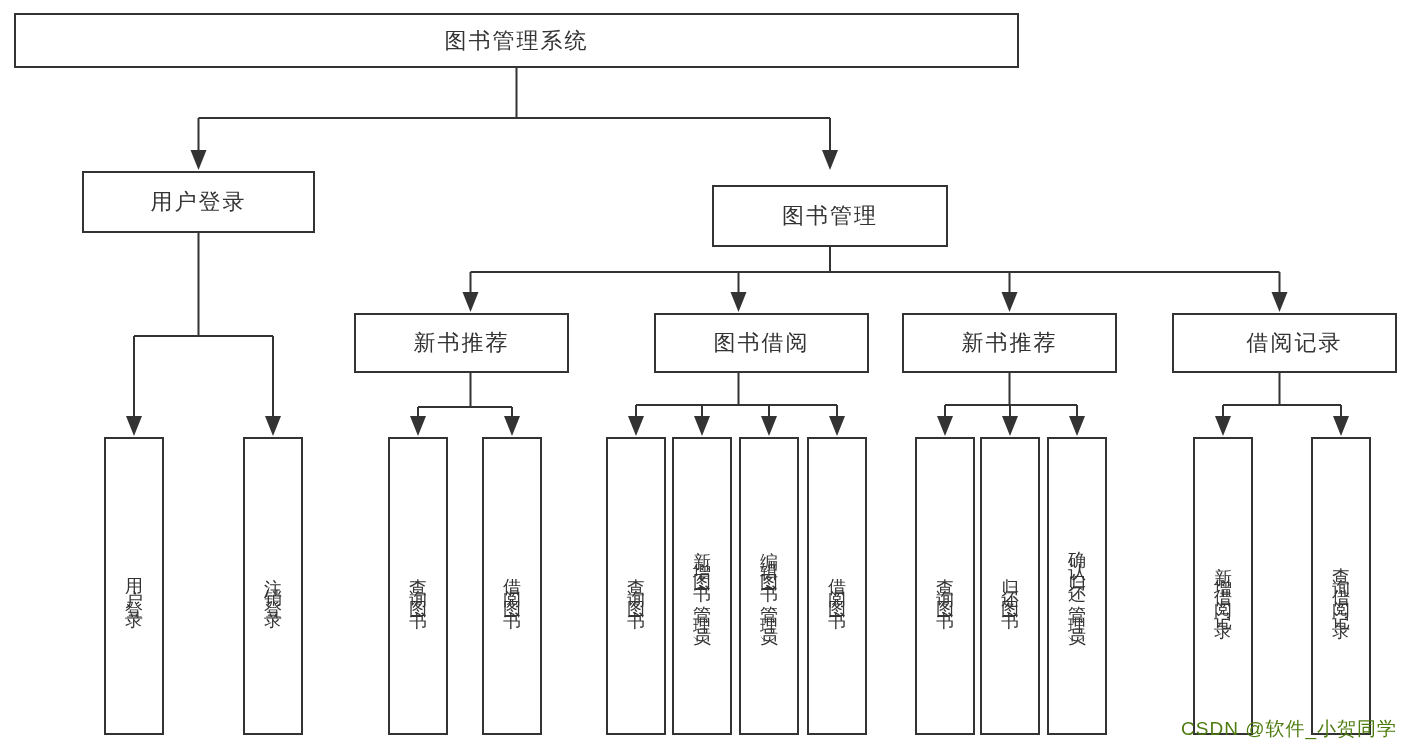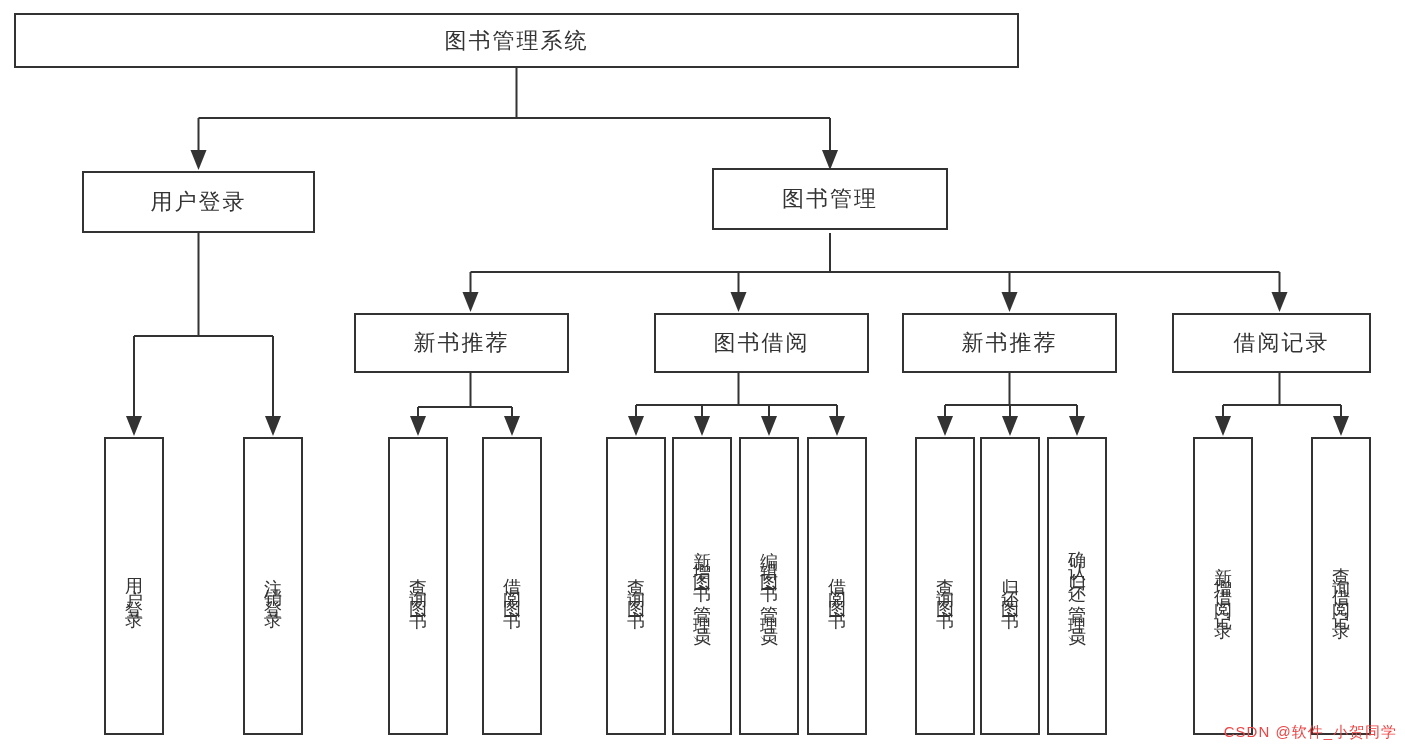--- a/index.html
+++ b/index.html
@@ -31,22 +31,22 @@
     writing-mode:vertical-rl;
     text-orientation:mixed;
     font-size:18px;
     letter-spacing:11px;
     color:#333333;
     line-height:1;
   }
   .watermark {
     position:absolute;
     right:8px; bottom:5px;
-    font-size:15px;
-    color:#ef4444;
+    font-size:19px;
+    color:#4d7c0f;
     letter-spacing:1px;
     white-space:nowrap;
   }
 </style>
 </head>
 <body>
 
 <div class="canvas">
 
   <svg class="connectors" width="1405" height="747" viewBox="0 0 1405 747">
@@ -82,34 +82,34 @@
     </g>
   </svg>
 
   <div class="box" style="left:14px; top:13px; width:1005px; height:55px;">
     <span class="hlabel">图书管理系统</span>
   </div>
 
   <div class="box" style="left:82px; top:171px; width:233px; height:62px;">
     <span class="hlabel">用户登录</span>
   </div>
-  <div class="box" style="left:712px; top:168px; width:236px; height:62px;">
+  <div class="box" style="left:712px; top:185px; width:236px; height:62px;">
     <span class="hlabel">图书管理</span>
   </div>
 
   <div class="box" style="left:354px; top:313px; width:215px; height:60px;">
     <span class="hlabel">新书推荐</span>
   </div>
   <div class="box" style="left:654px; top:313px; width:215px; height:60px;">
     <span class="hlabel">图书借阅</span>
   </div>
   <div class="box" style="left:902px; top:313px; width:215px; height:60px;">
     <span class="hlabel">新书推荐</span>
   </div>
-  <div class="box" style="left:1172px; top:313px; width:199px; height:60px;padding-left:20px;">
+  <div class="box" style="left:1172px; top:313px; width:225px; height:60px;padding-left:20px;">
     <span class="hlabel">借阅记录</span>
   </div>
 
   <div class="box" style="left:104px; top:437px; width:60px; height:298px;">
     <span class="vtext">用户登录</span>
   </div>
   <div class="box" style="left:243px; top:437px; width:60px; height:298px;">
     <span class="vtext">注销登录</span>
   </div>
 

